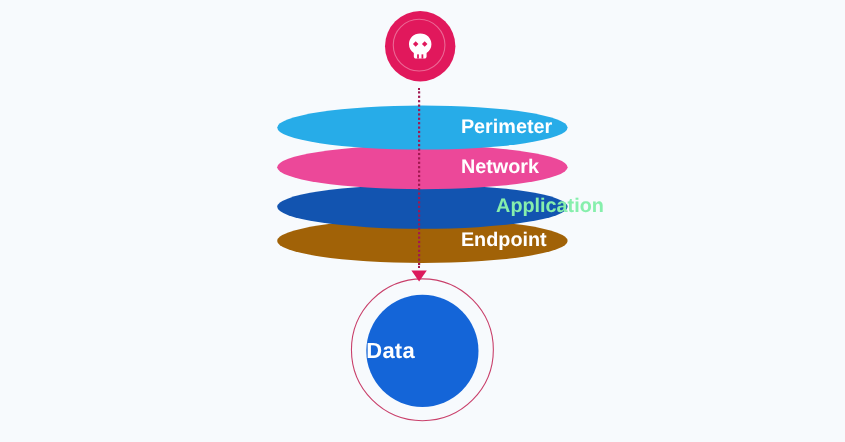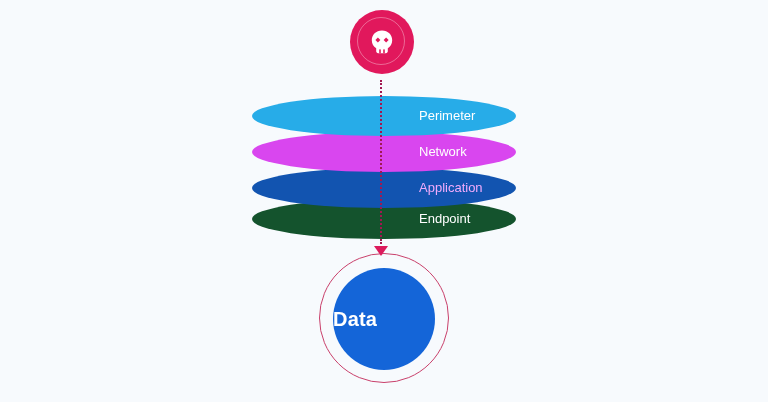--- a/index.html
+++ b/index.html
@@ -79,22 +79,22 @@
   }
   .layer-0 { top: 96px;  background: #27ACE8; z-index: 5; }
   .layer-1 { top: 132px; background: #1573E0; z-index: 4; }
   .layer-2 { top: 168px; background: #1254B0; z-index: 3; }
   .layer-3 { top: 199px; background: #1A2A5E; z-index: 2; }
   .layer-label {
     position: absolute;
     left: 167px;
     top: 11px;
     color: #FFFFFF;
-    font-size: 13px;
-    font-weight: 400;
+    font-size: 18px;
+    font-weight: 700;
     line-height: 17px;
     white-space: nowrap;
   }
 
   
   .target-ring {
     position: absolute;
     left: 319px;
     top: 253px;
     width: 130px;
@@ -140,27 +140,27 @@
       </g>
     </svg>
   </div>
 
   <div class="attack-line" style="border-left-color: rgb(162, 24, 80);"></div>
   <div class="attack-arrow" style="border-top-color: rgb(220, 26, 92);"></div>
 
   <div class="layer layer-0" style="background-color: rgb(39, 172, 232);">
     <span class="layer-label" style="color: rgb(255, 255, 255);">Perimeter</span>
   </div>
-  <div class="layer layer-1" style="background-color: #d946ef;">
+  <div class="layer layer-1" style="background-color: #ec4899;">
     <span class="layer-label" style="color: rgb(255, 255, 255);">Network</span>
   </div>
   <div class="layer layer-2" style="background-color: rgb(18, 84, 176);">
-    <span class="layer-label" style="color: #f0abfc;">Application</span>
+    <span class="layer-label" style="color: #86efac; margin-left: 32px;">Application</span>
   </div>
-  <div class="layer layer-3" style="background-color: #14532d;">
+  <div class="layer layer-3" style="background-color: #a16207;">
     <span class="layer-label" style="color: rgb(255, 255, 255);">Endpoint</span>
   </div>
 
   <div class="target-ring" style="border-color: rgb(201, 64, 107);"></div>
   <div class="target-circle" style="background-color: rgb(20, 101, 216);">
     <span class="target-label" style="color: rgb(255, 255, 255);">Data</span>
   </div>
 
 </div>
 

